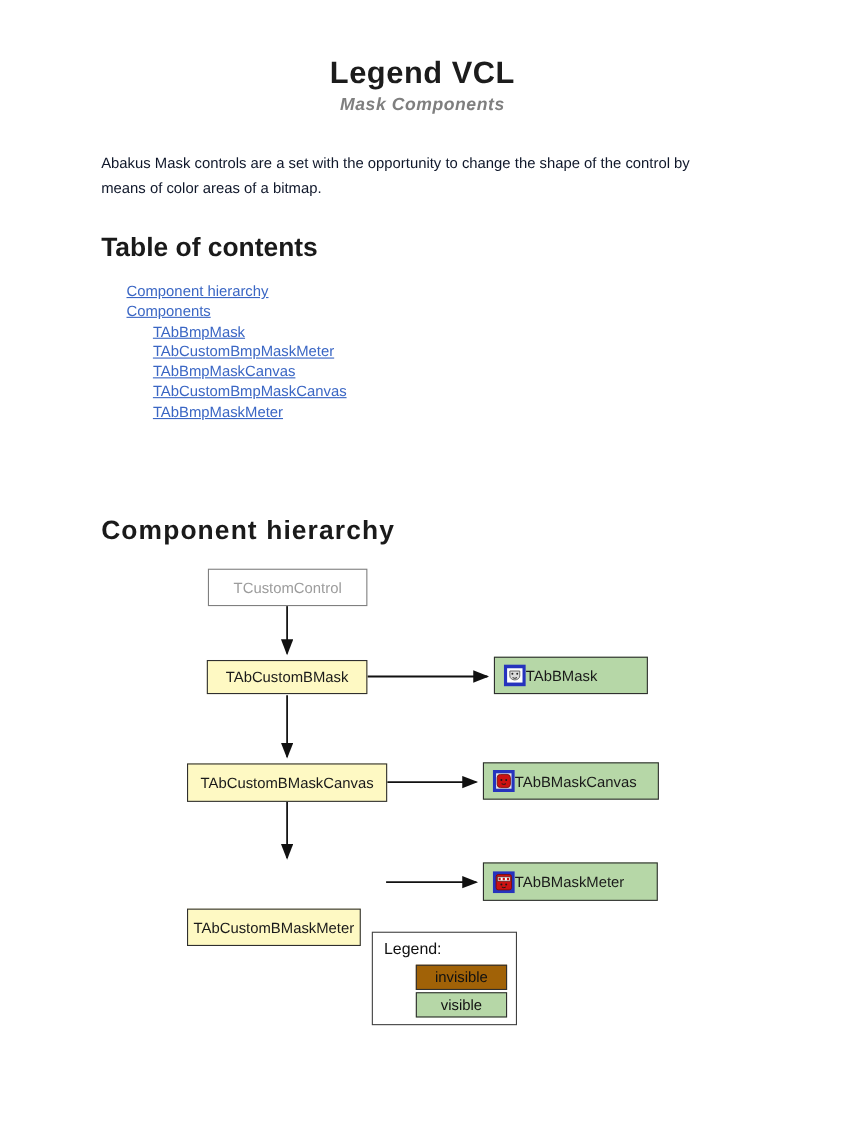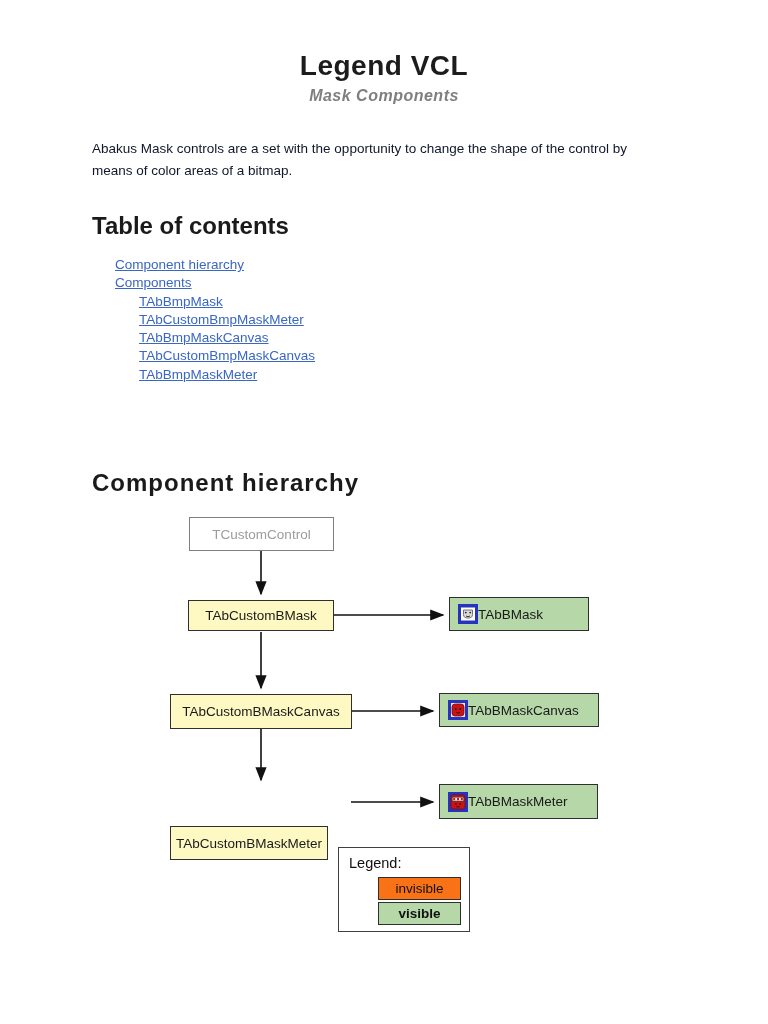--- a/index.html
+++ b/index.html
@@ -63,22 +63,22 @@
     border:1px solid #404040; background:#ffffff;
   }
   .legend-title {
     position:absolute; left:10px; top:7px; font-size:14.5px; color:#111;
   }
   .legend-swatch {
     position:absolute; left:39px; width:83px; height:23px;
     border:1.5px solid #2f2f2f; display:flex; align-items:center;
     justify-content:center; font-size:13.5px; color:#111;
   }
-  .legend-invisible { top:29px; background:#f97316;justify-content:center; }
-  .legend-visible   { top:54px; background:#b6d7a7;font-weight:bold; }
+  .legend-invisible { top:29px; background:#a16207;justify-content:center; }
+  .legend-visible   { top:54px; background:#b6d7a7; }
 </style>
 </head>
 <body>
 
 <div class="page">
 
   <div class="doc-title">Legend VCL</div>
   <div class="doc-subtitle">Mask Components</div>
   <p class="intro">Abakus Mask controls are a set with the opportunity to change the shape of the control by means of color areas of a bitmap.</p>
 

